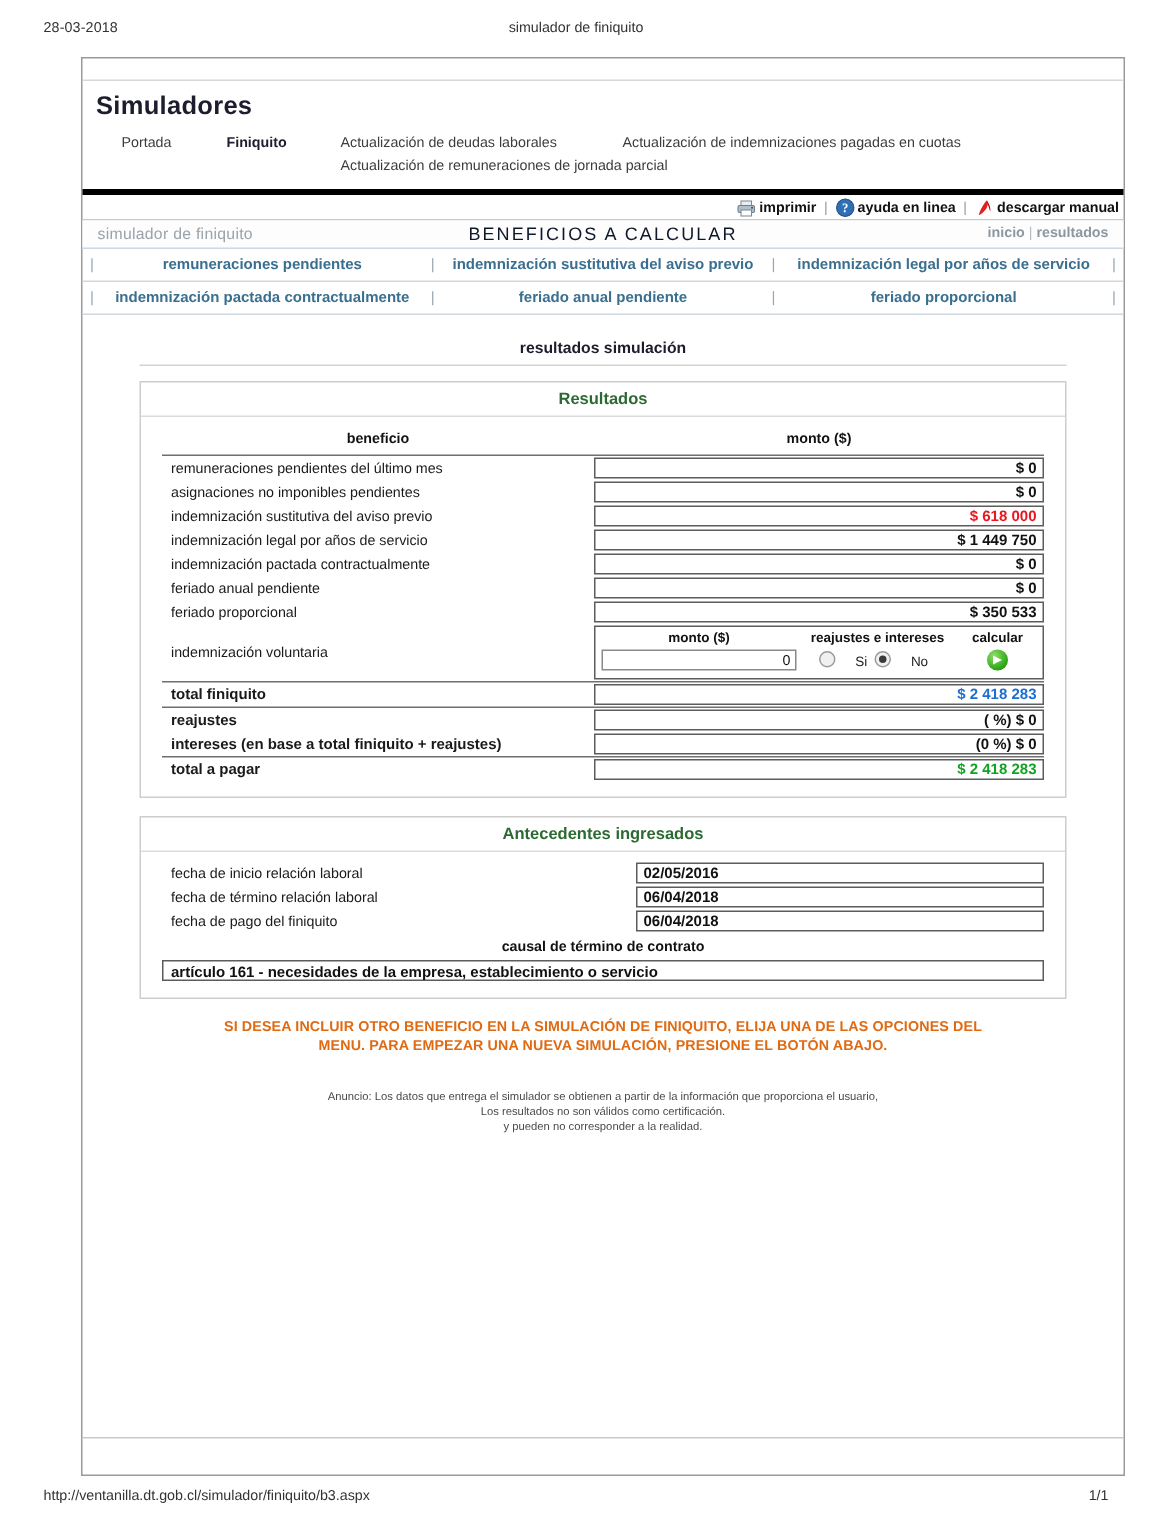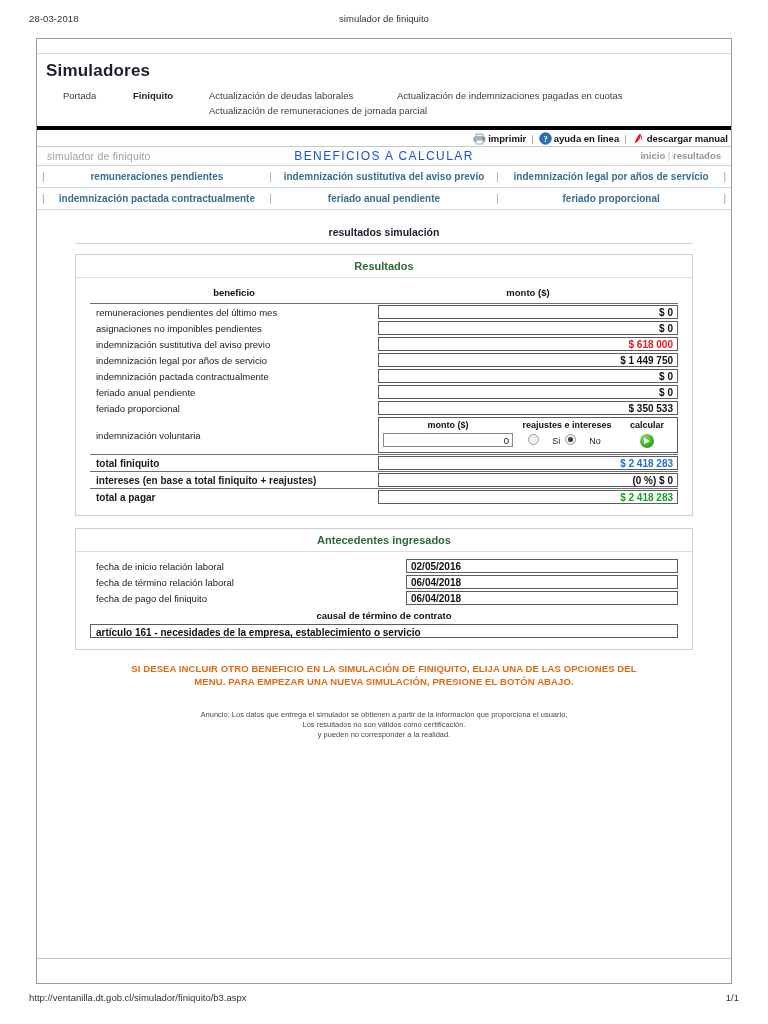--- a/index.html
+++ b/index.html
@@ -56,21 +56,21 @@
   }
   .print-footer .pf-page {
     position: absolute;
     right: 29px;
     top: 0;
   }
 
   
   .page-frame {
     position: absolute;
-    left: 36px;
+    left: 54px;
     top: 38px;
     width: 696px;
     height: 946px;
     border: 1px solid #9a9a9a;
     box-sizing: border-box;
     background: #fff;
   }
 
   
   .site-head {
@@ -146,21 +146,21 @@
     height: 18px;
     background: #fdfdfd;
     border-bottom: 1px solid #cfd8de;
     color: #9aa3ab;
     font-size: 10.5px;
   }
   .bb-left { position: absolute; left: 10px; top: 3px; letter-spacing: .2px; }
   .bb-center {
     position: absolute; left: 0; top: 2px; width: 100%;
     text-align: center; font-size: 12px; letter-spacing: 1.4px;
-    color: #1d4ed8;
+    color: #0f172a;
   }
   .bb-right {
     position: absolute; right: 10px; top: 3px;
     font-weight: bold; color: #8d979f; font-size: 9.5px;
   }
   .bb-right .sp { font-weight: normal; color: #b5bcc2; }
 
   
   .benefrow {
     position: relative;
@@ -599,20 +599,26 @@
                 </td>
           </tr>
 
           <tr class="hr-row">
             <td colspan="2">
                   <div class="hr-thick"></div>
                 </td>
           </tr>
 
           <tr>
+            <td class="lbl bold">reajustes</td>
+            <td class="fieldcell">
+                  <div class="box">( %) $ 0</div>
+                </td>
+          </tr>
+          <tr>
             <td class="lbl bold">intereses (en base a total finiquito + reajustes)</td>
             <td class="fieldcell">
                   <div class="box">(0 %) $ 0</div>
                 </td>
           </tr>
 
           <tr class="hr-row">
             <td colspan="2">
                   <div class="hr-thick"></div>
                 </td>

